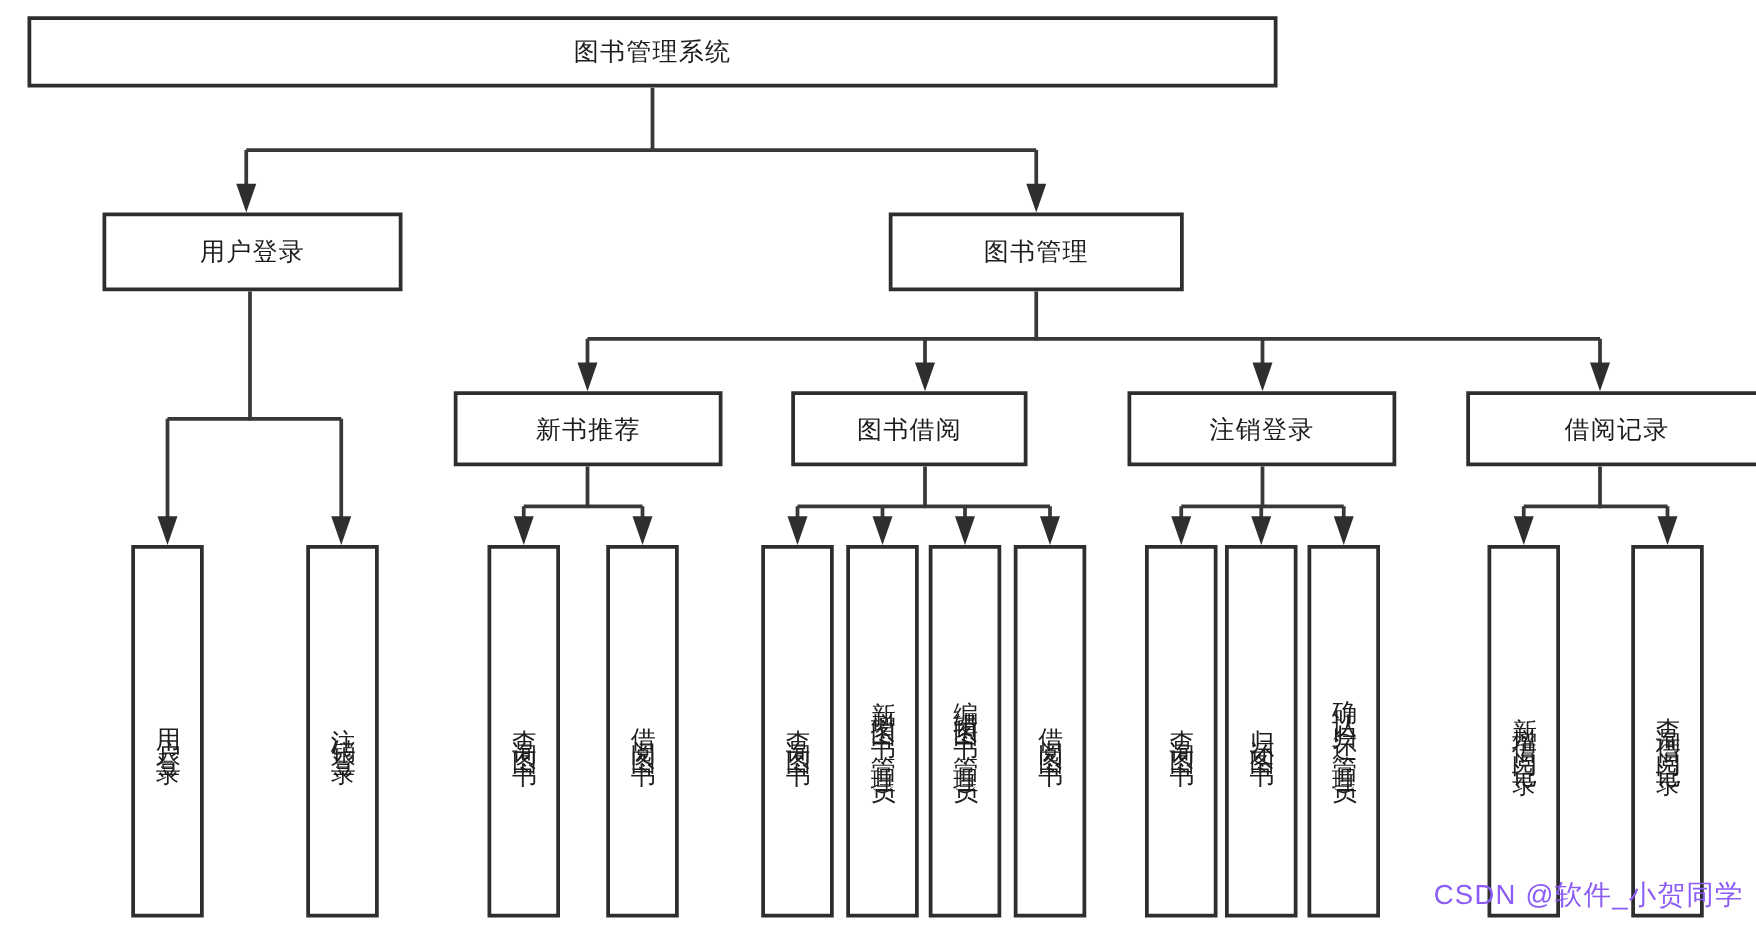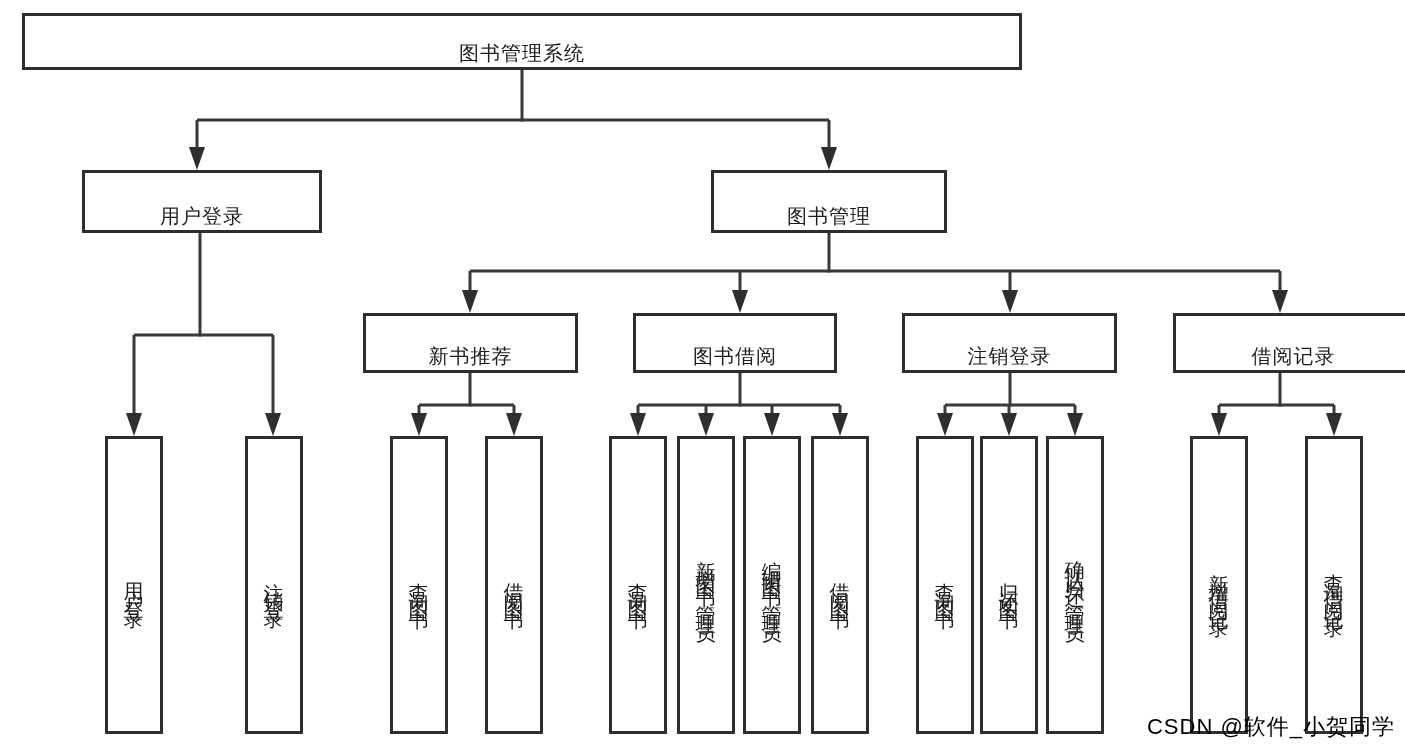--- a/index.html
+++ b/index.html
@@ -3,34 +3,34 @@
 <meta charset="utf-8">
 <style>
   html,body{margin:0;padding:0;background:#ffffff;}
   #canvas{
     position:relative;width:1405px;height:747px;background:#ffffff;
     font-family:"Liberation Sans","DejaVu Sans",sans-serif;color:#1d1d1d;overflow:hidden;
   }
   #wires{position:absolute;left:0;top:0;width:1405px;height:747px;}
   .box{
     position:absolute;box-sizing:border-box;border:3px solid #2e2e2e;background:#ffffff;
-    display:flex;align-items:flex-end;justify-content:center;
+    display:flex;align-items:center;justify-content:center;
     font-size:20px;letter-spacing:1px;color:#1d1d1d;
   }
   .vbox{
     position:absolute;box-sizing:border-box;border:3px solid #2e2e2e;background:#ffffff;
     width:58px;top:436px;height:298px;
     display:flex;align-items:center;justify-content:center;
   }
   .vtext{
     writing-mode:vertical-lr;text-orientation:mixed;
     font-size:20px;letter-spacing:9px;line-height:1;white-space:nowrap;color:#1d1d1d;
   }
   .watermark{
-    position:absolute;right:10px;bottom:5px;font-size:22px;color:#000000;
+    position:absolute;right:10px;bottom:16px;font-size:22px;color:#8b5cf6;
     letter-spacing:1px;white-space:nowrap;margin-top:16px;
   }
 </style>
 </head>
 <body>
 
 <div id="canvas">
 
   <svg id="wires" viewBox="0 0 1405 747" xmlns="http://www.w3.org/2000/svg">
     <g stroke="#383838" stroke-width="3" fill="none">
@@ -105,21 +105,21 @@
   <div class="box" style="left:82px;top:170px;width:240px;height:63px;">
     <span>用户登录</span>
   </div>
   <div class="box" style="left:363px;top:313px;width:215px;height:60px;">
     <span>新书推荐</span>
   </div>
 
   <div class="box" style="left:711px;top:170px;width:236px;height:63px;">
     <span>图书管理</span>
   </div>
-  <div class="box" style="left:633px;top:313px;width:204px;height:60px;">
+  <div class="box" style="left:633px;top:313px;width:189px;height:60px;">
     <span>图书借阅</span>
   </div>
   <div class="box" style="left:902px;top:313px;width:215px;height:60px;">
     <span>注销登录</span>
   </div>
   <div class="box" style="left:1173px;top:313px;width:241px;height:60px;">
     <span>借阅记录</span>
   </div>
 
   <div class="vbox" style="left:105px;">

